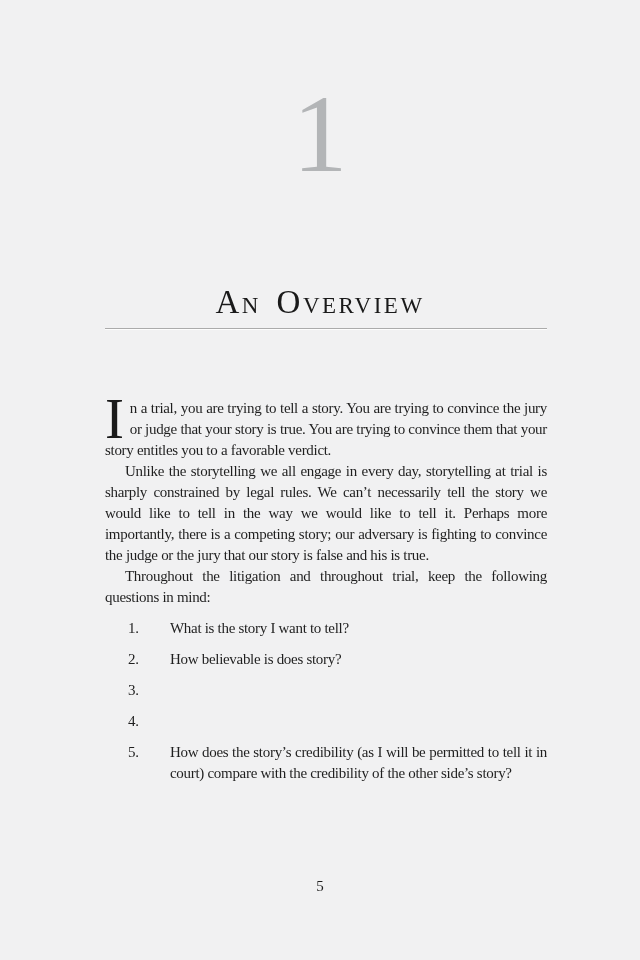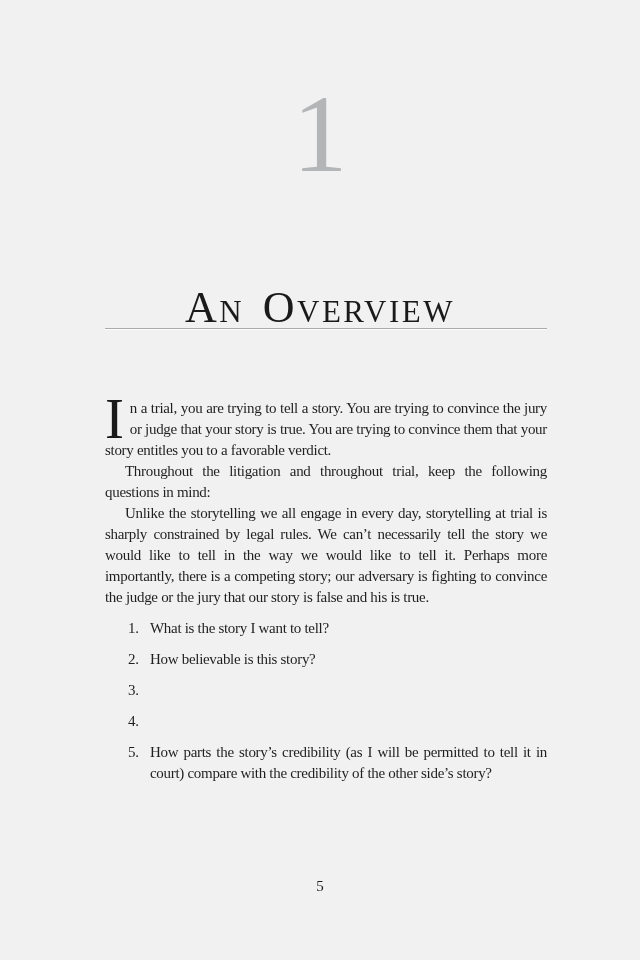--- a/index.html
+++ b/index.html
@@ -18,21 +18,21 @@
   .chapter-num{
     position:absolute;top:79px;left:0;right:0;
     text-align:center;
     font-size:110px;line-height:1;
     color:var(--chapter_number,#b3b5b7);
   }
   .title{
     position:absolute;top:284px;left:0;right:0;
     text-align:center;
     font-variant:small-caps;
-    font-size:44px;line-height:1.1;
+    font-size:33px;line-height:1.1;
     letter-spacing:2.5px;word-spacing:5px;
     color:var(--heading,#1a1a1a);
   }
   .rule{
     position:absolute;top:328px;left:105px;width:442px;
     height:1px;
     background:var(--rule,#ababab);
     box-shadow:0 1px 0 rgba(255,255,255,0.85);
   }
   .body{
@@ -59,20 +59,21 @@
   }
   .qnum{
     flex:0 0 45px;
     box-sizing:border-box;
     padding-left:23px;
     text-align:left;
   }
   .qtext{
     flex:1 1 auto;
     text-align:justify;
+    margin-left:20px;
   }
   .folio{
     position:absolute;top:876px;left:0;right:0;
     text-align:center;
     font-size:15px;line-height:21px;
     color:var(--text,#1f1f1f);
   }
 </style>
 </head>
 <body>
@@ -82,42 +83,42 @@
   <div class="chapter-num">1</div>
 
   <div class="title">An Overview</div>
 
   <div class="rule"></div>
 
   <div class="body">
 
     <p class="para"><span class="dropcap">I</span><span>n a trial, you are trying to tell a story. You are trying to convince the jury or judge that your story is true. You are trying to convince them that your story entitles you to a favorable verdict.</span></p>
 
+    <p class="para indent">Unlike the storytelling we all engage in every day, storytelling at trial is sharply constrained by legal rules. We can’t necessarily tell the story we would like to tell in the way we would like to tell it. Perhaps more importantly, there is a competing story; our adversary is fighting to convince the judge or the jury that our story is false and his is true.</p>
+
     <p class="para indent">Throughout the litigation and throughout trial, keep the following questions in mind:</p>
-
-    <p class="para indent">Unlike the storytelling we all engage in every day, storytelling at trial is sharply constrained by legal rules. We can’t necessarily tell the story we would like to tell in the way we would like to tell it. Perhaps more importantly, there is a competing story; our adversary is fighting to convince the judge or the jury that our story is false and his is true.</p>
 
     <ol class="questions">
       <li class="q">
         <span class="qnum">1.</span>
         <span class="qtext">What is the story I want to tell?</span>
       </li>
       <li class="q">
         <span class="qnum">2.</span>
-        <span class="qtext">How believable is this story?</span>
+        <span class="qtext">How believable is does story?</span>
       </li>
       <li class="q">
         <span class="qnum">3.</span>
       </li>
       <li class="q">
         <span class="qnum">4.</span>
       </li>
       <li class="q">
         <span class="qnum">5.</span>
-        <span class="qtext">How parts the story’s credibility (as I will be permitted to tell it in court) compare with the credibility of the other side’s story?</span>
+        <span class="qtext">How does the story’s credibility (as I will be permitted to tell it in court) compare with the credibility of the other side’s story?</span>
       </li>
     </ol>
 
   </div>
 
   <div class="folio">5</div>
 
 </div>
 
 </body></html>

